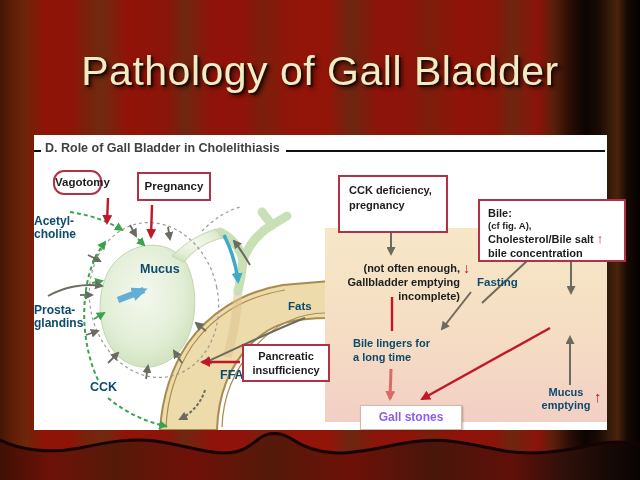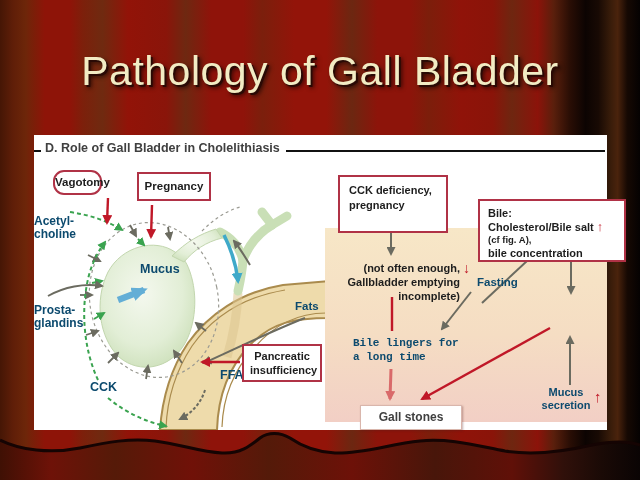--- a/index.html
+++ b/index.html
@@ -24,21 +24,21 @@
   .rbox{position:absolute;background:#fff;border:2px solid #b03246;color:#1d1d1d;
     font-weight:bold;box-sizing:border-box;}
   .rbox.center{text-align:center;}
   .ra{color:#c01828;font-weight:bold;}
   .up-inline{font-size:13px;}
   .emptying{position:absolute;left:294px;top:126px;width:132px;text-align:right;
     font-weight:bold;font-size:11px;line-height:14px;color:#1d1d1d;}
   .glyph{position:absolute;font-weight:bold;color:#c01828;}
   .gstones{position:absolute;left:326px;top:270px;width:100px;height:23px;background:#fff;
     border:1px solid #d9b6ac;box-shadow:1px 1px 2px rgba(80,30,30,.35);
-    text-align:center;font-weight:bold;font-size:12px;line-height:23px;color:#404040;}
+    text-align:center;font-weight:bold;font-size:12px;line-height:23px;color:#8b5cf6;}
   .valance{position:absolute;left:0;top:426px;}
 </style>
 </head>
 <body>
 
 <div class="slide">
 
   <div class="title">Pathology of Gall Bladder</div>
 
   <div class="panel">
@@ -159,59 +159,59 @@
     <div class="lbl" style="left:0;top:80px;font-size:12px;">
       <div>Acetyl-</div>
       <div>choline</div>
     </div>
     <div class="lbl" style="left:0;top:169px;font-size:12px;">
       <div>Prosta-</div>
       <div>glandins</div>
     </div>
     <div class="lbl" style="left:56px;top:246px;font-size:12.5px;">CCK</div>
     <div class="lbl" style="left:106px;top:128px;font-size:12.5px;">Mucus</div>
-    <div class="lbl" style="left:223px;top:165px;padding-left:38px;">Fats</div>
+    <div class="lbl" style="left:216px;top:165px;padding-left:38px;">Fats</div>
     <div class="lbl" style="left:146px;top:234px;font-size:12.5px;margin-left:40px;">FFA</div>
 
-    <div class="rbox center" style="left:208px;top:209px;width:80px;padding:3px 6px;font-size:11px;line-height:14px;">
+    <div class="rbox center" style="left:208px;top:209px;width:88px;padding:3px 6px;font-size:11px;line-height:14px;">
       <div>Pancreatic</div>
       <div>insufficiency</div>
     </div>
 
     <div class="rbox" style="left:304px;top:40px;width:110px;height:58px;padding:6px 8px 0 9px;font-size:11px;line-height:15px;">
       <div>CCK deficiency,</div>
       <div>pregnancy</div>
     </div>
 
     <div class="rbox" style="left:444px;top:40px;width:148px;padding:5px 0 0 8px;font-size:11px;line-height:14px;margin-top:24px;">
       <div>Bile:</div>
+      <div style="font-size:9.5px;line-height:12px;">(cf fig. A),</div>
       <div><span>Cholesterol/Bile salt</span>
         <span class="ra up-inline">↑</span></div>
-      <div style="font-size:9.5px;line-height:12px;">(cf fig. A),</div>
       <div>bile concentration</div>
     </div>
 
     <div class="emptying">
       <div>(not often enough,</div>
       <div>Gallbladder emptying</div>
       <div>incomplete)</div>
     </div>
     <div class="glyph" style="left:429px;top:125px;font-size:14px;">↓</div>
 
     <div class="lbl" style="left:443px;top:141px;text-align:center;">Fasting</div>
 
 
-    <div class="lbl" style="left:319px;top:201px;font-size:11px;line-height:14px;font-family:Liberation Mono, monospace;">
+    <div class="lbl" style="left:319px;top:201px;font-size:11px;line-height:14px;">
       <div>Bile lingers for</div>
       <div>a long time</div>
     </div>
 
     <div class="lbl" style="left:505px;top:251px;width:54px;text-align:center;font-size:11px;">
       <div>Mucus</div>
-      <div>secretion</div>
+      <div>emptying</div>
     </div>
     <div class="glyph" style="left:560px;top:253px;font-size:15px;">↑</div>
 
     <div class="gstones">Gall stones</div>
   </div>
 
   <svg class="valance" width="640" height="54" viewBox="0 0 640 54">
     <defs>
       <linearGradient id="vg" x1="0" y1="0" x2="1" y2="0">
         <stop offset="0" stop-color="#3f1004"></stop>

